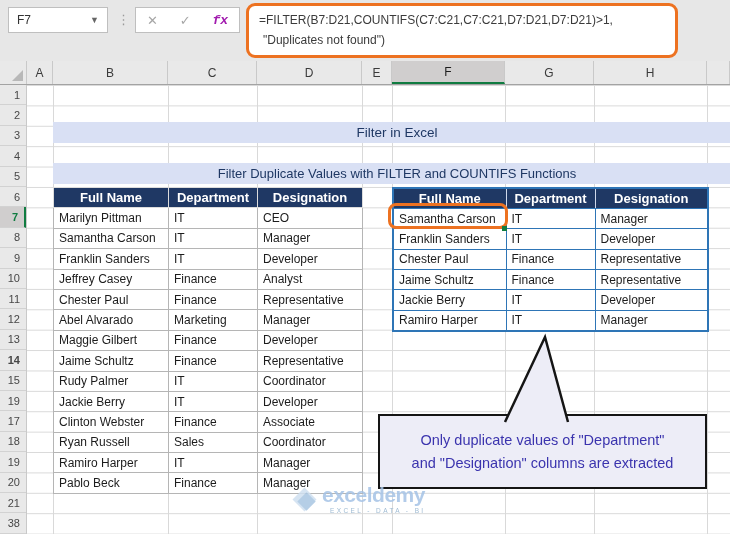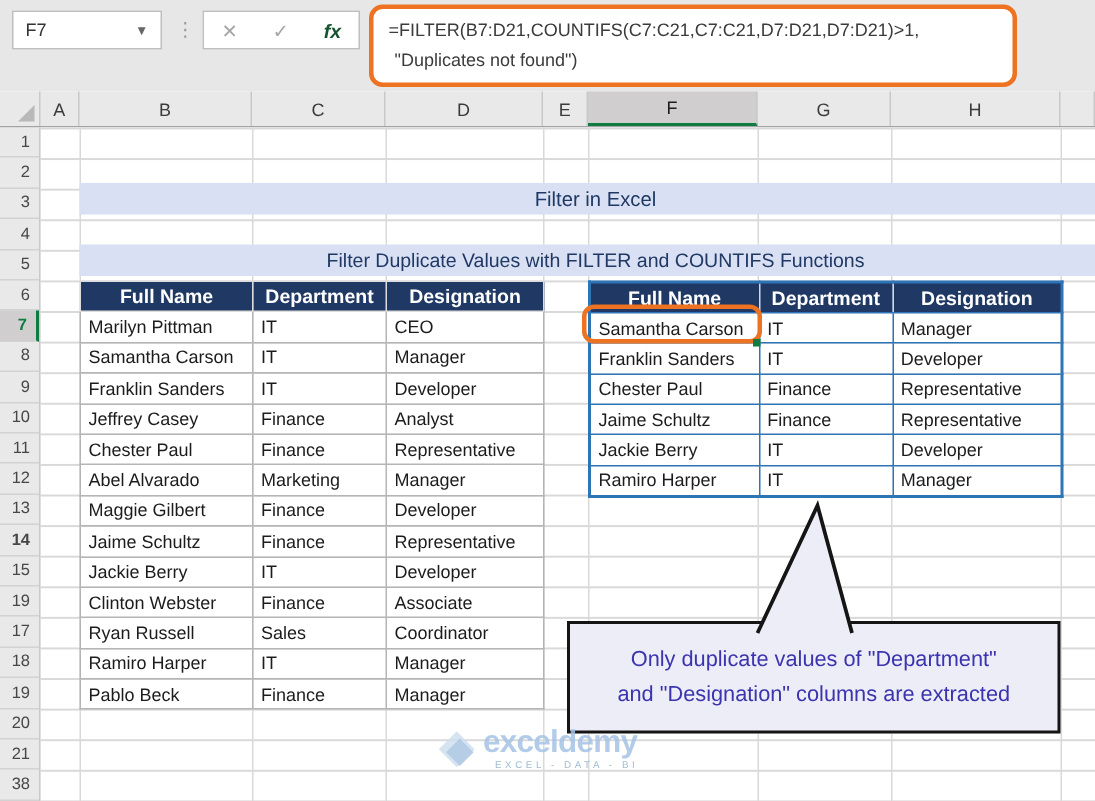--- a/index.html
+++ b/index.html
@@ -14,21 +14,21 @@
   
   .topbar{position:absolute;left:0;top:0;width:730px;height:61px;background:#e7e7e7;}
   .namebox{position:absolute;left:8px;top:7px;width:100px;height:26px;background:#fff;
     border:1px solid #bfbfbf;display:flex;align-items:center;padding:0 8px;font-size:12px;color:#333;}
   .namebox .arrow{margin-left:auto;font-size:9px;color:#666;}
   .dots{position:absolute;left:117px;top:11px;color:#9a9a9a;font-size:13px;line-height:18px;}
   .fxbox{position:absolute;left:135px;top:7px;width:105px;height:26px;background:#fff;
     border:1px solid #bfbfbf;display:flex;align-items:center;justify-content:space-around;}
   .fxbox .x{color:#a6a6a6;font-size:13px;}
   .fxbox .ok{color:#a6a6a6;font-size:13px;}
-  .fxbox .fx{color:#14532d;font-size:13px;font-family:Liberation Sans, sans-serif;font-style:italic;font-weight:bold;}
+  .fxbox .fx{color:#a21caf;font-size:13px;font-family:Liberation Mono, monospace;font-style:italic;font-weight:bold;}
   .formulabox{position:absolute;left:246px;top:3px;width:432px;height:55px;background:#fff;
     border:3.5px solid var(--accent);border-radius:9px;padding:4px 10px 0 10px;
     font-size:12px;color:#3b3b3b;line-height:20px;white-space:nowrap;overflow:hidden;}
   .formulabox .l2{padding-left:4px;}
 
   
   .colband{position:absolute;left:0;top:61px;width:730px;height:24px;background:#e9e9e9;
     border-bottom:1px solid #a3a3a3;}
   .colband .corner{position:absolute;left:0;top:0;width:27px;height:23px;border-right:1px solid #c9c9c9;}
   .colband .corner .tri{position:absolute;right:3px;bottom:3px;width:0;height:0;
@@ -217,20 +217,25 @@
           <td>Maggie Gilbert</td>
           <td>Finance</td>
           <td>Developer</td>
         </tr>
         <tr>
           <td>Jaime Schultz</td>
           <td>Finance</td>
           <td>Representative</td>
         </tr>
         <tr>
+          <td>Rudy Palmer</td>
+          <td>IT</td>
+          <td>Coordinator</td>
+        </tr>
+        <tr>
           <td>Jackie Berry</td>
           <td>IT</td>
           <td>Developer</td>
         </tr>
         <tr>
           <td>Clinton Webster</td>
           <td>Finance</td>
           <td>Associate</td>
         </tr>
         <tr>

